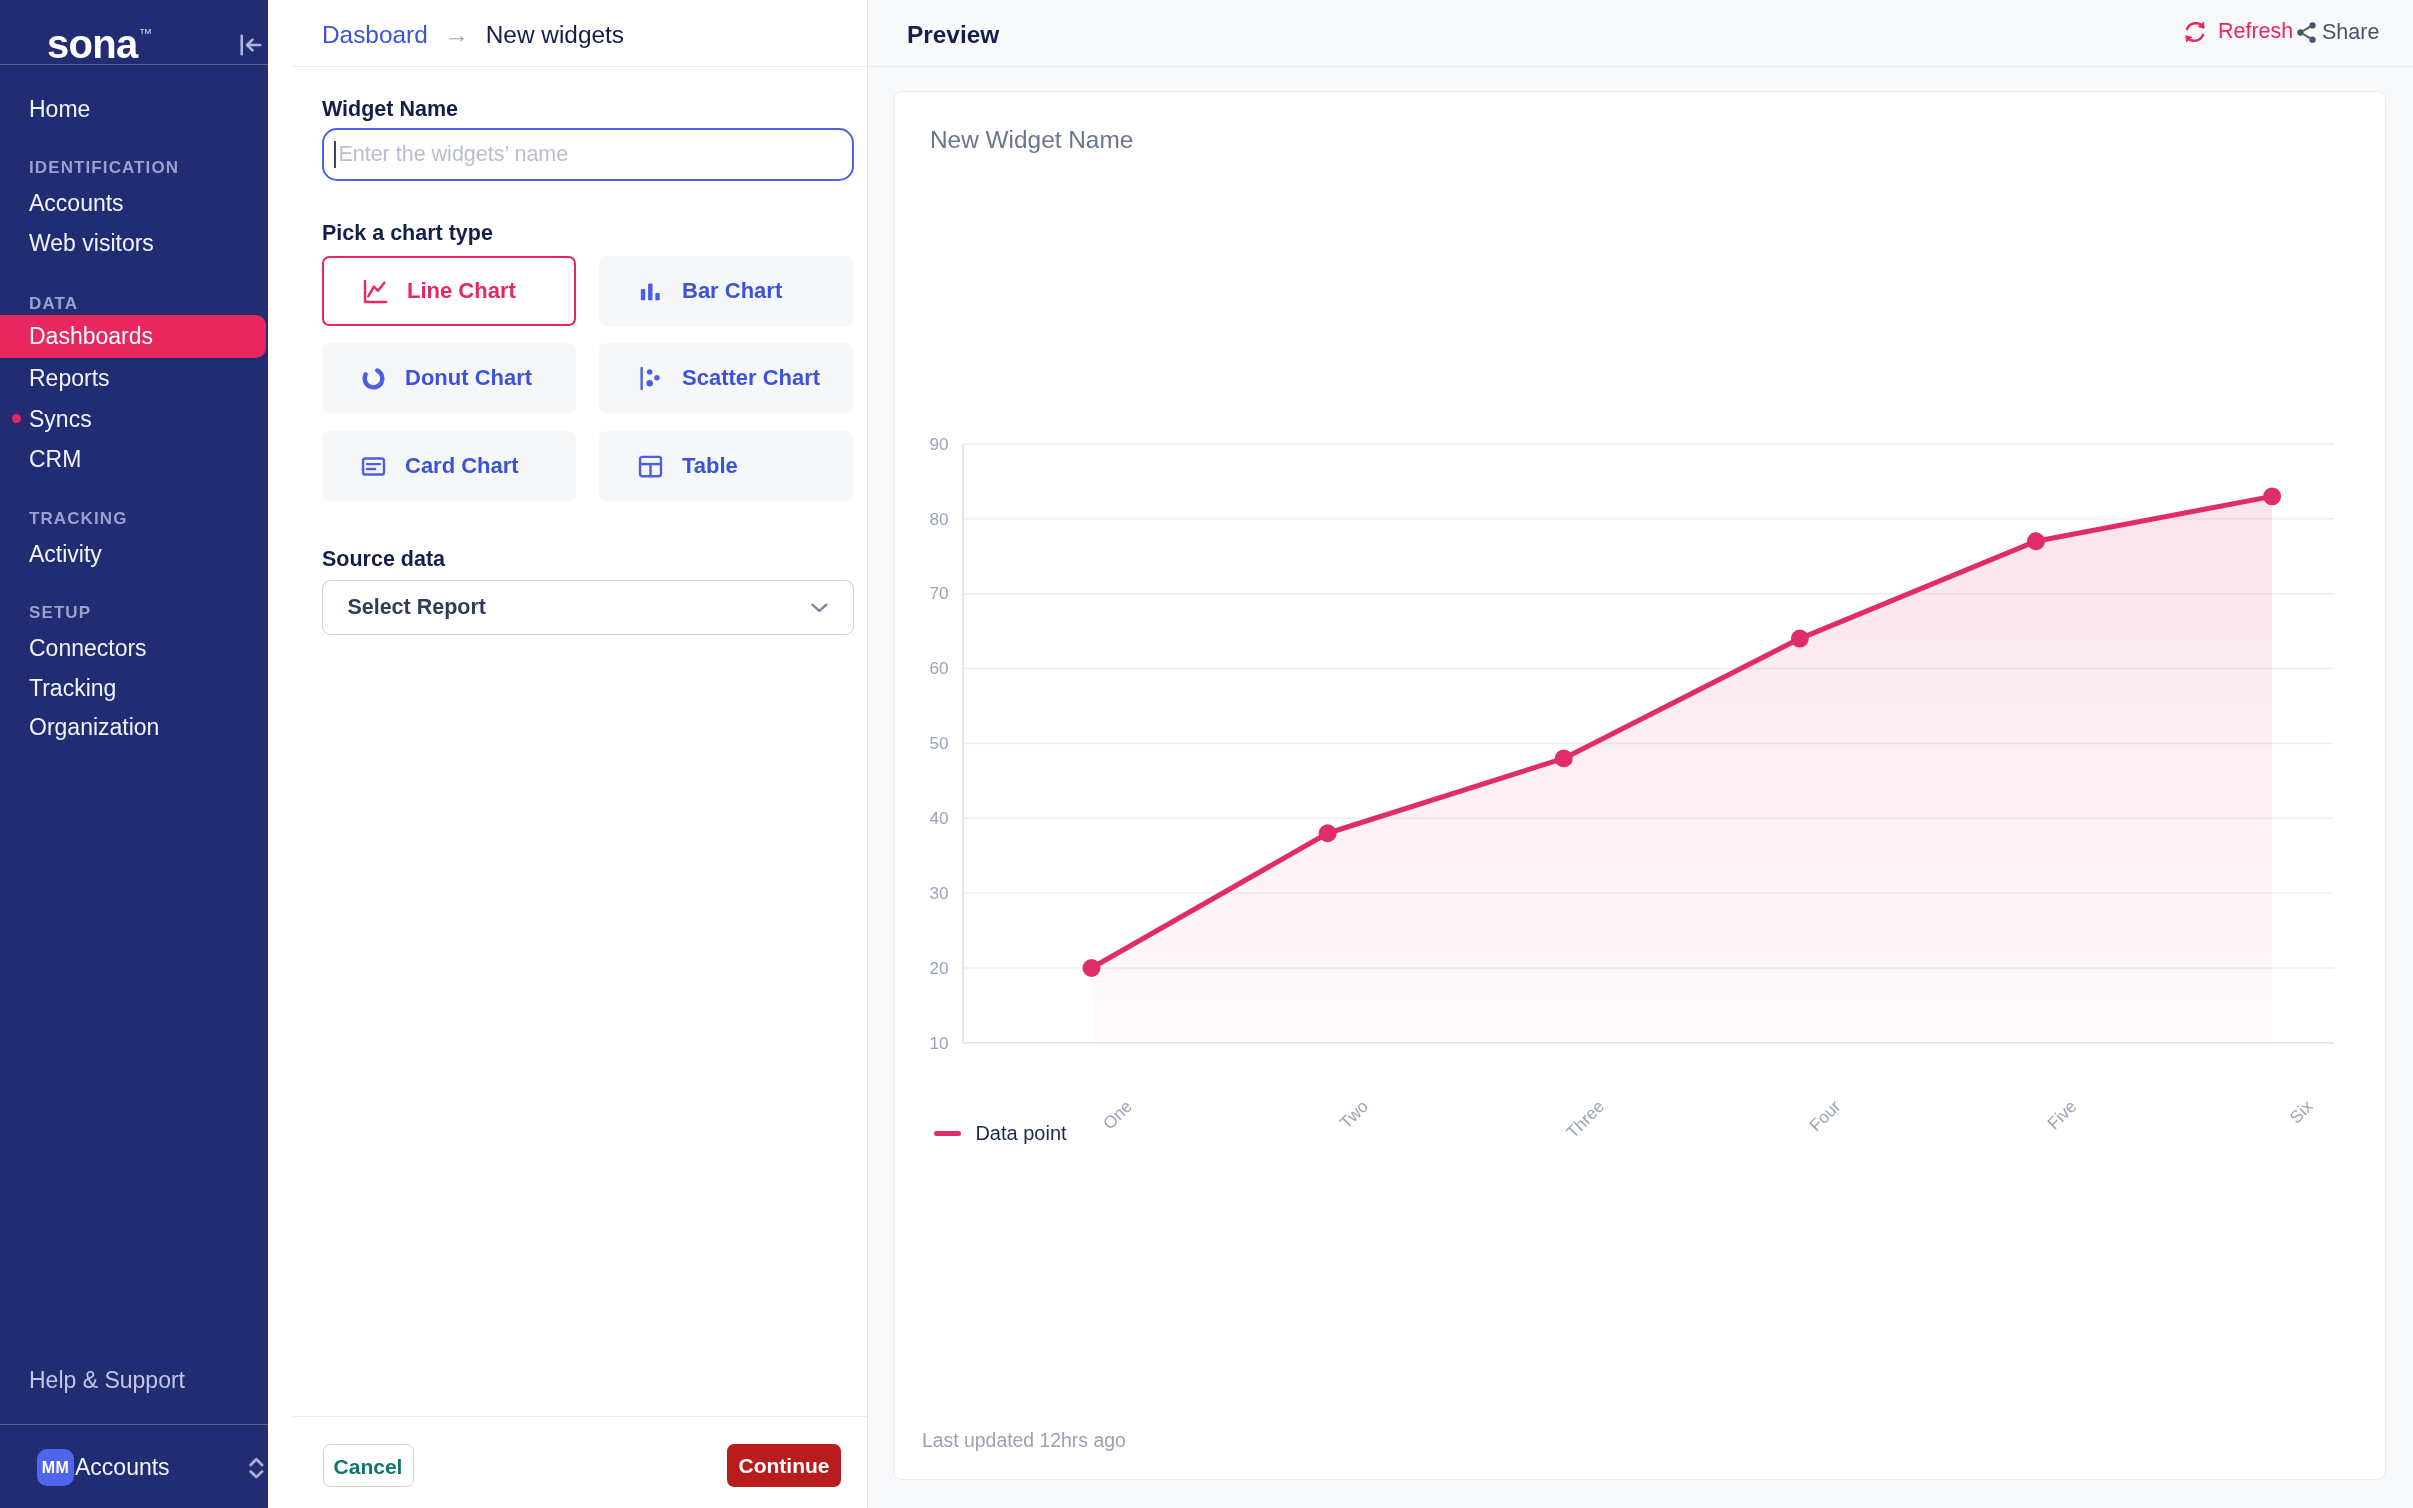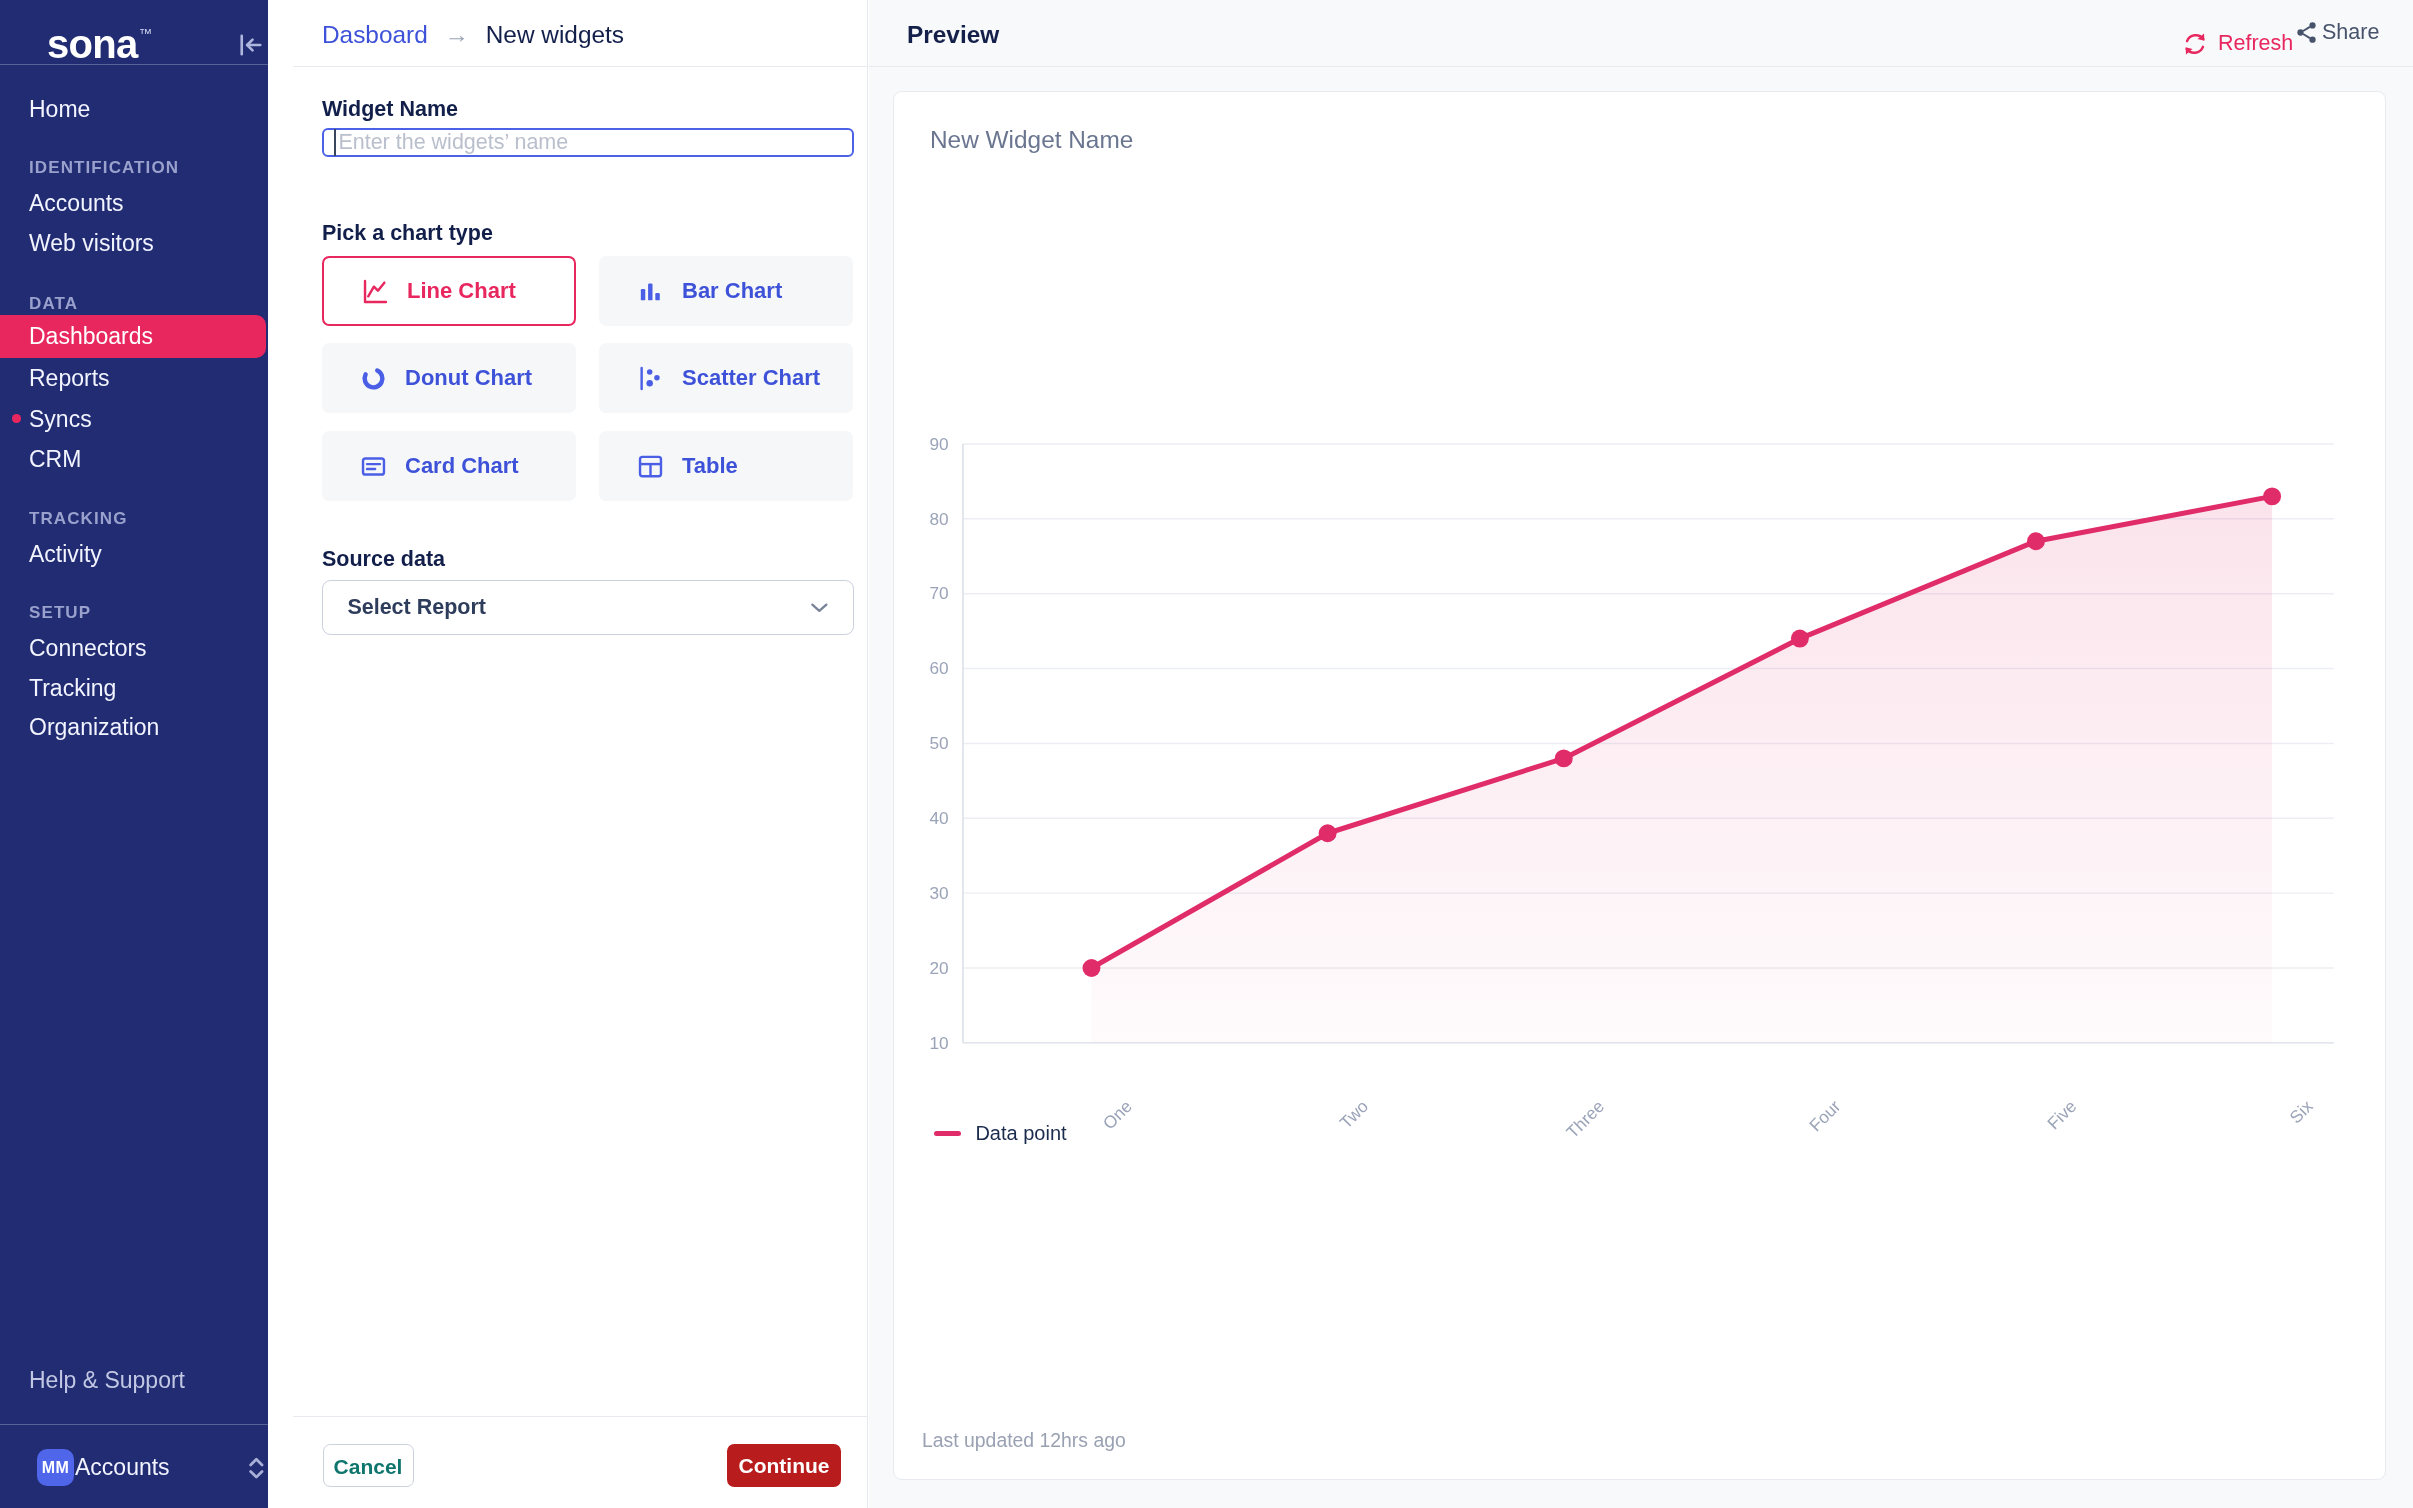--- a/index.html
+++ b/index.html
@@ -37,22 +37,22 @@
   
   .form-panel { position:absolute; left:293px; top:0; width:575px; height:1508px; background:#fff;
                 border-right:1.4px solid #E5E8EF; }
   .breadcrumb { position:absolute; left:29px; top:20px; height:29px; line-height:29px; font-size:24.4px; }
   .breadcrumb .link { color:#3D52D8; font-weight:500; cursor:pointer; }
   .breadcrumb .arrow { color:#9AA3B5; margin:0 10px; }
   .breadcrumb .current { color:#121F4A; font-weight:500; }
   .header-rule { position:absolute; left:0; top:66px; width:575px; height:1.4px; background:#E8EAF0; }
   .field-label { position:absolute; left:29px; height:26px; line-height:26px; font-size:21.5px;
                  font-weight:700; color:#121F4A; }
-  .text-input { position:absolute; left:29px; top:128px; width:532px; height:29px;
-                border:2.2px solid #4A61E8; border-radius:6px; background:#fff;
+  .text-input { position:absolute; left:29px; top:128px; width:532px; height:53px;
+                border:2.2px solid #4A61E8; border-radius:15px; background:#fff;
                 display:flex; align-items:center; padding-left:10px; cursor:text; }
   .caret { width:2.2px; height:27px; background:#39465F; margin-right:2.2px; }
   .placeholder { color:#B9BFCC; font-size:21.5px; }
   .tile { position:absolute; width:254px; height:70px; border-radius:7.2px; background:#F6F7F9;
           display:flex; align-items:center; padding-left:37px; gap:17px; cursor:pointer;
           color:#3D52D8; font-size:22px; font-weight:700; }
   .tile.selected { background:#fff; border:2.9px solid #E8275F; color:#E8275F; }
   .select-box { position:absolute; left:29px; top:580px; width:532px; height:55px;
                 border:1.4px solid #C9D0DC; border-radius:8.6px; background:#fff; display:flex;
                 align-items:center; padding:0 24.4px; cursor:pointer; }
@@ -62,21 +62,21 @@
          font-weight:600; text-align:center; line-height:43px; cursor:pointer; }
   .btn-cancel { left:29.5px; width:91px; background:#fff; border:1.4px solid #CBD1DD; color:#0f766e; }
   .btn-continue { left:434px; width:114px; background:#b91c1c; color:#fff; }
 
   
   .preview-panel { position:absolute; left:869px; top:0; width:1544px; height:1508px; background:#F8F9FB; }
   .preview-title { position:absolute; left:38px; top:20px; height:29px; line-height:29px;
                    font-size:24.4px; font-weight:600; color:#15204A; }
   .preview-rule { position:absolute; left:0; top:66px; width:1544px; height:1.4px; background:#E8EAF0; }
   .refresh-btn { position:absolute; left:1313px; top:18.7px; display:flex; align-items:center; gap:10px;
-                 cursor:pointer; color:#E8275F; font-size:21.5px; font-weight:500;margin-top:12px; }
+                 cursor:pointer; color:#E8275F; font-size:21.5px; font-weight:500; }
   .share-btn { position:absolute; left:1424px; top:18.7px; display:flex; align-items:center; gap:2px;
                cursor:pointer; color:#47536B; font-size:21.5px; font-weight:500; }
   .card { position:absolute; left:24px; top:91px; width:1493px; height:1389px; background:#fff;
           border:1.4px solid #E7EAF0; border-radius:8.6px; }
   .card-title { position:absolute; left:36px; top:34px; font-size:24.4px; font-weight:500; color:#6A7590; }
   .chart-svg { position:absolute; left:0; top:0; }
   .legend { position:absolute; left:40px; top:1027px; height:29px; display:flex; align-items:center;
             gap:14.4px; }
   .legend-swatch { width:27px; height:5px; border-radius:2.9px; }
   .legend-label { font-size:20px; color:#1B2B4D; }

